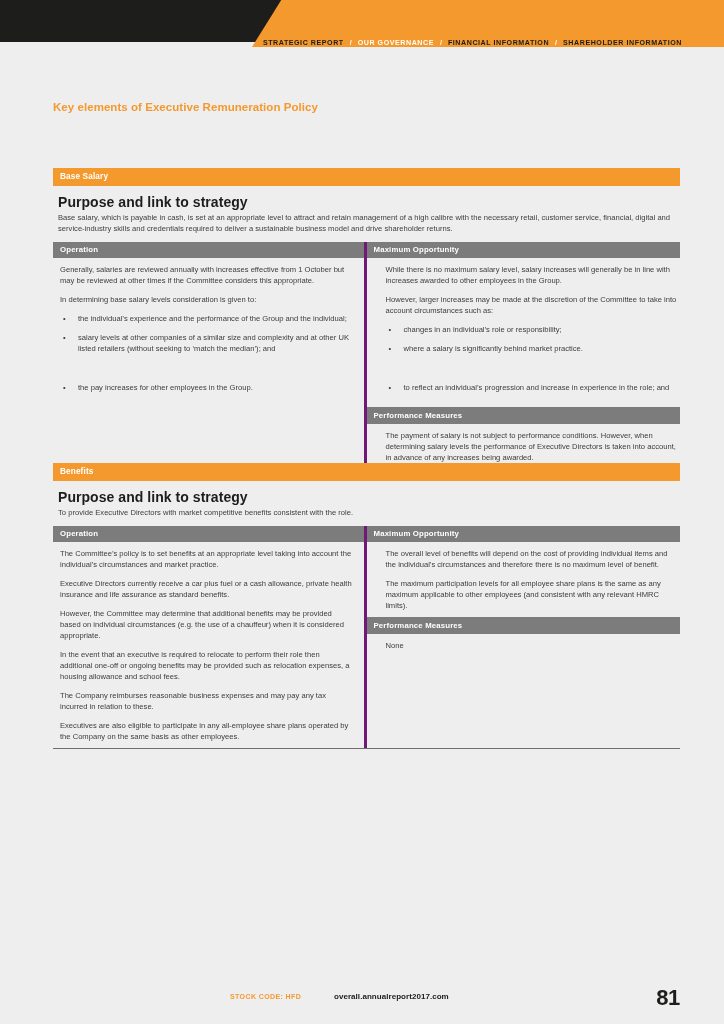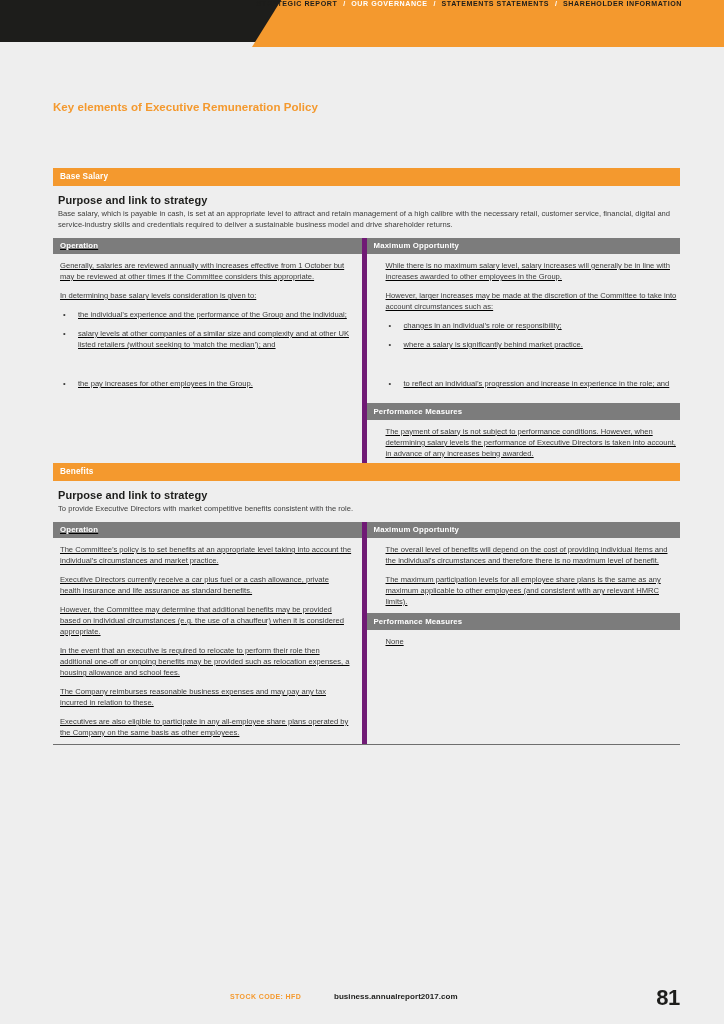--- a/index.html
+++ b/index.html
@@ -45,21 +45,21 @@
     background: #f4992e;
     clip-path: polygon(6.2% 0, 100% 0, 100% 100%, 0 100%);
   }
   .nav {
     position: absolute;
     top: 0;
     left: 252px;
     width: 472px;
     height: 47px;
     display: flex;
-    align-items: flex-start;
+    align-items: flex-end;
     justify-content: flex-end;
     padding-right: 42px;
     box-sizing: border-box;
   }
   .nav-item {
     font-size: 7.1px;
     font-weight: bold;
     letter-spacing: 0.55px;
     color: #1d1d1b;
     white-space: nowrap;
@@ -94,21 +94,21 @@
     font-size: 8.2px;
     font-weight: bold;
     padding: 4px 7px 4.5px 7px;
     letter-spacing: 0.15px;
     box-sizing: border-box;
   }
   .purpose {
     padding: 8px 2px 8px 5px;
   }
   .purpose-heading {
-    font-size: 11px;
+    font-size: 14px;
     font-weight: bold;
     color: #1d1d1b;
     margin-bottom: 2px;
     letter-spacing: 0.05px;
   }
   .purpose-text {
     font-size: 7.6px;
     color: #3c3c3b;
     line-height: 1.45;
     letter-spacing: 0.01px;
@@ -116,23 +116,22 @@
 
   .cols {
     display: flex;
     border-bottom: 1.4px solid #6e6e6e;
   }
   .col {
     width: 313.5px;
     box-sizing: border-box;
   }
   .col-left {
-    border-right: 5px solid #701a75;
+    border-right: 3px solid #701a75;
     padding-right: 10px;
-    text-decoration: underline;
   }
   .col-right {
     padding-left: 11px;
   }
   .sub-bar {
     background: #7c7c7c;
     color: #ffffff;
     font-size: 7.8px;
     font-weight: bold;
     padding: 3.5px 0 4px 7px;
@@ -143,21 +142,20 @@
     margin-right: -10px;
   }
   .col-right .sub-bar {
     margin-left: -11px;
   }
   .cell-body {
     padding: 0 0 6px 7px;
   }
   .col-right .cell-body {
     padding-left: 8px;
-    text-decoration: underline;
   }
   .para {
     font-size: 7.6px;
     color: #3c3c3b;
     line-height: 1.45;
     margin: 0 0 8px 0;
   }
   .para:last-child {
     margin-bottom: 0;
   }
@@ -229,21 +227,21 @@
 <div class="page">
 
   <div class="header">
     <div class="header-black"></div>
     <div class="header-orange"></div>
     <div class="nav">
       <span class="nav-item">STRATEGIC REPORT</span>
       <span class="nav-sep">/</span>
       <span class="nav-item active">OUR GOVERNANCE</span>
       <span class="nav-sep">/</span>
-      <span class="nav-item">STATEMENTS STATEMENTS</span>
+      <span class="nav-item">FINANCIAL INFORMATION</span>
       <span class="nav-sep">/</span>
       <span class="nav-item">SHAREHOLDER INFORMATION</span>
     </div>
   </div>
 
   <div class="section-title">Key elements of Executive Remuneration Policy</div>
 
   <div class="block" style="top:168px;">
     <div class="block-bar">Base Salary</div>
 
@@ -313,17 +311,17 @@
         <div class="sub-bar">Performance Measures</div>
         <div class="cell-body">
           <p class="para">None</p>
         </div>
       </div>
     </div>
   </div>
 
   <div class="footer">
     <div class="footer-stock">STOCK CODE: HFD</div>
-    <div class="footer-url">business.annualreport2017.com</div>
+    <div class="footer-url">overall.annualreport2017.com</div>
     <div class="footer-page">81</div>
   </div>
 
 </div>
 
 </body></html>

